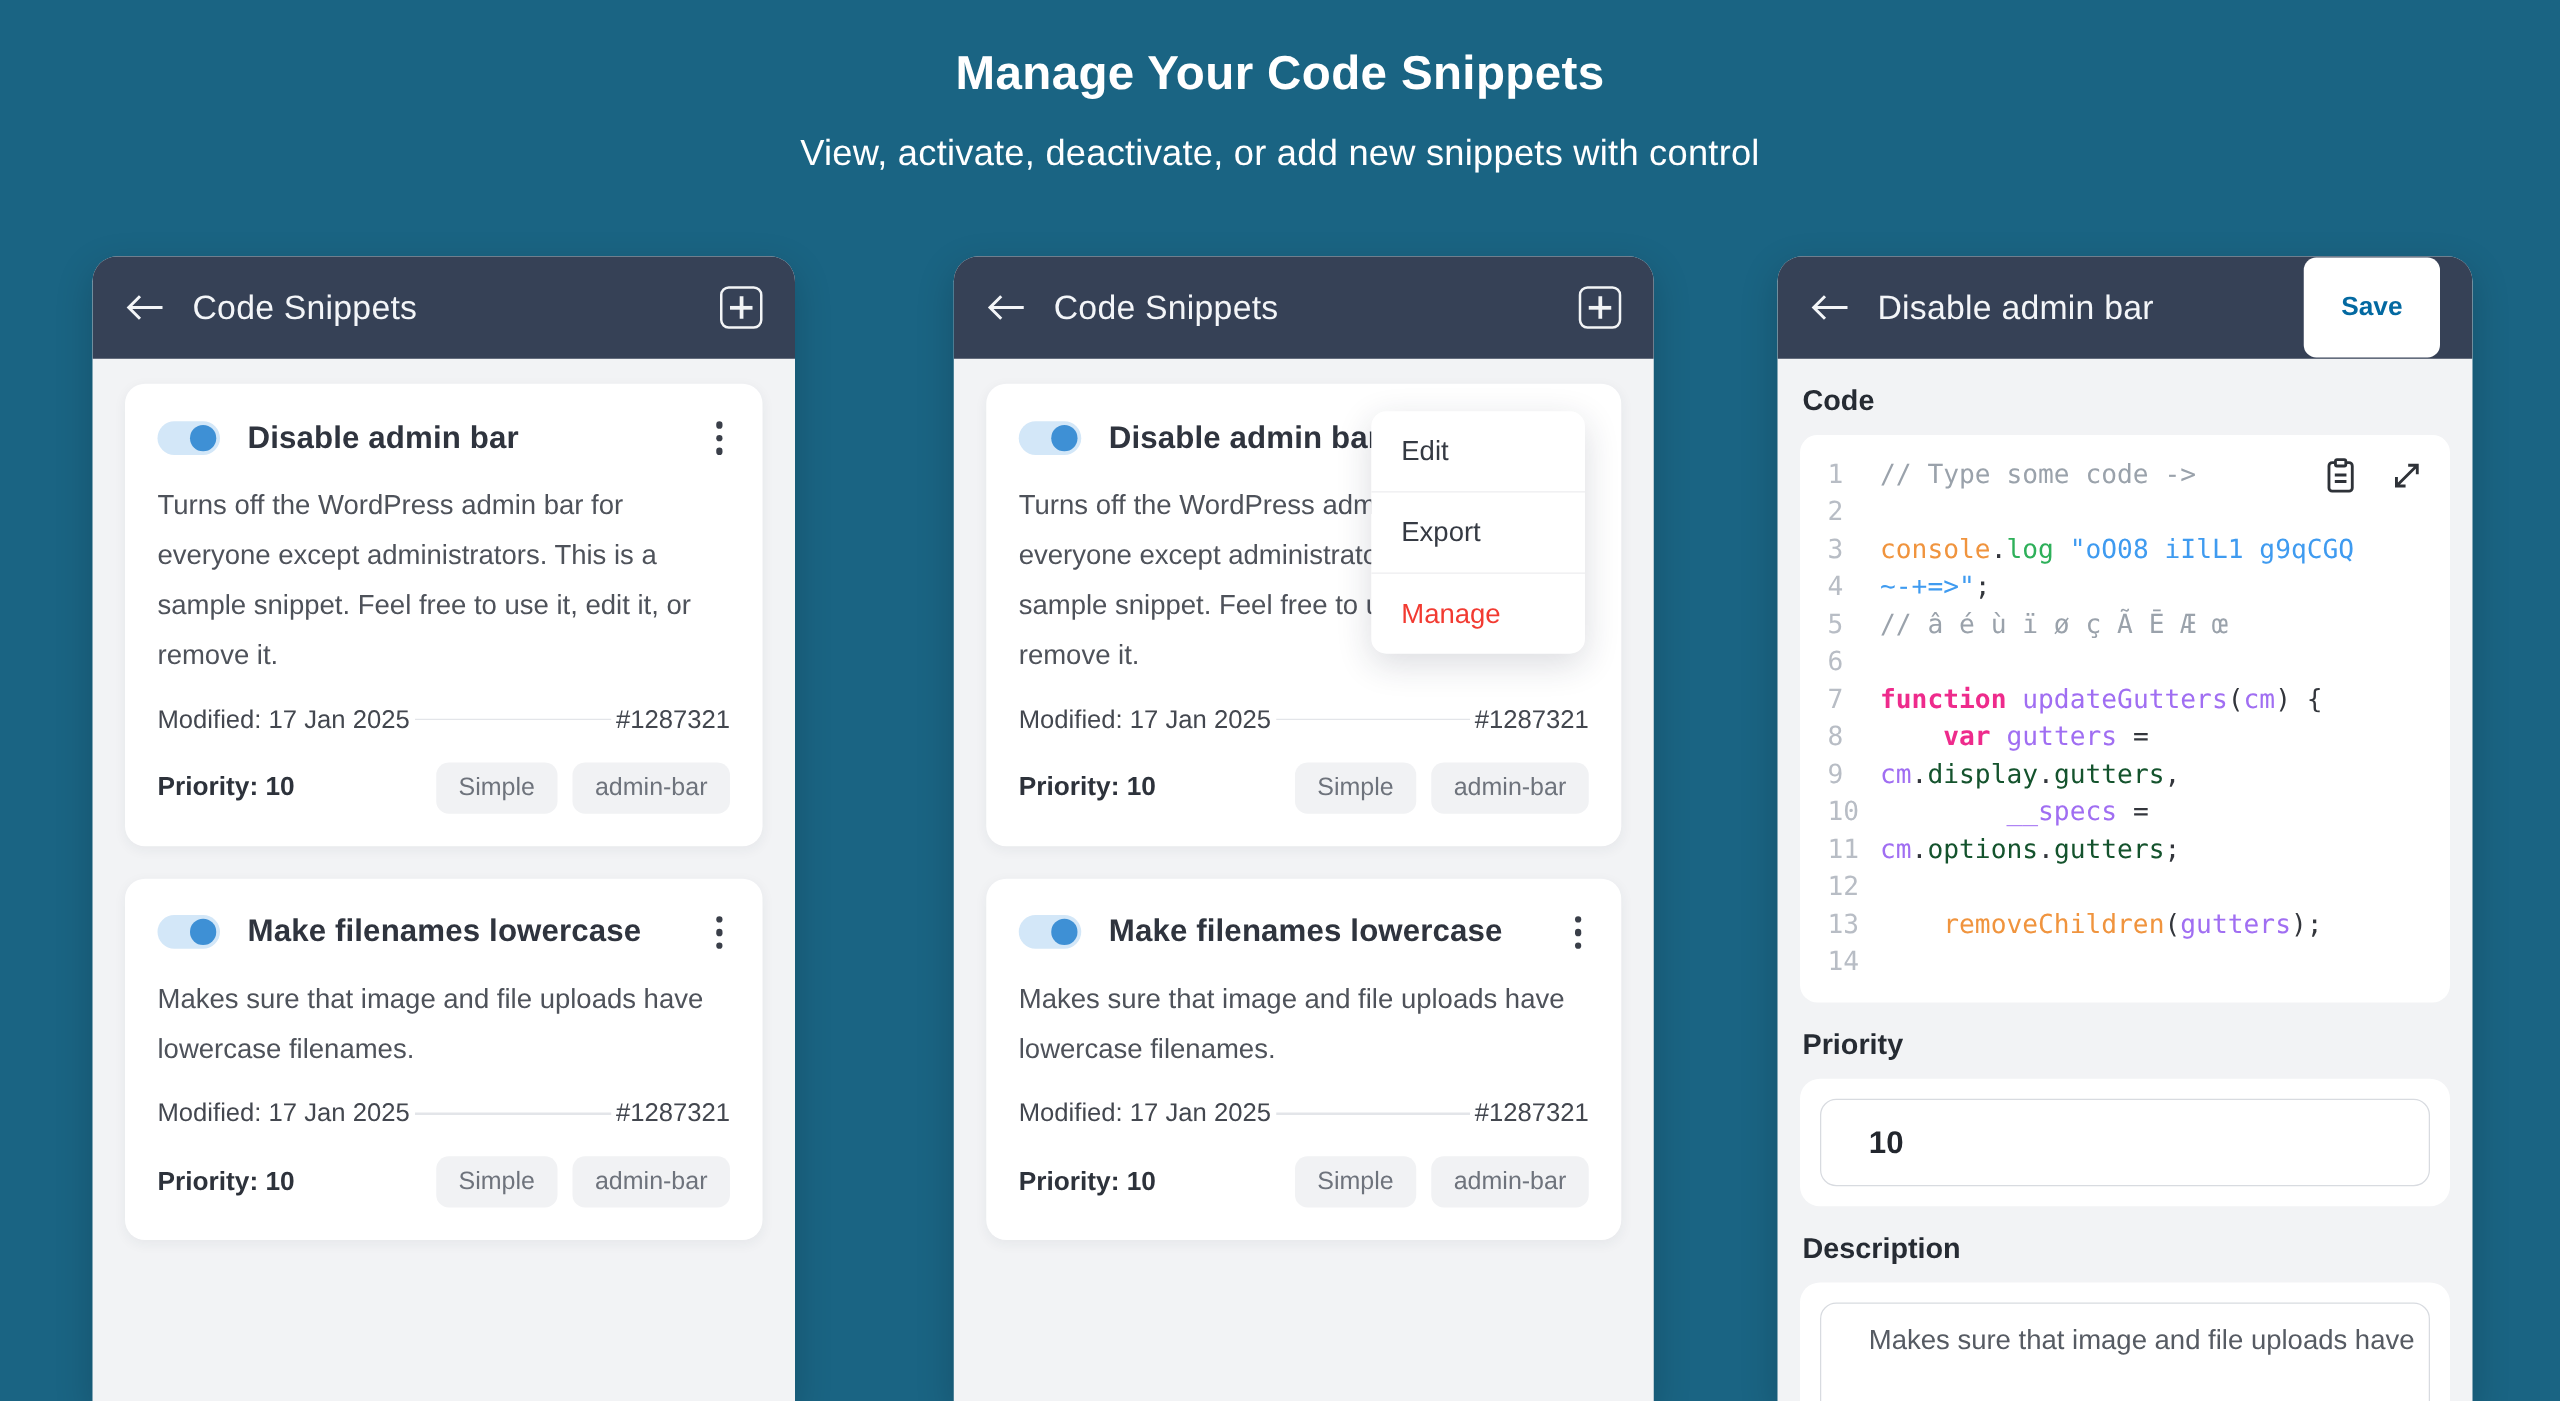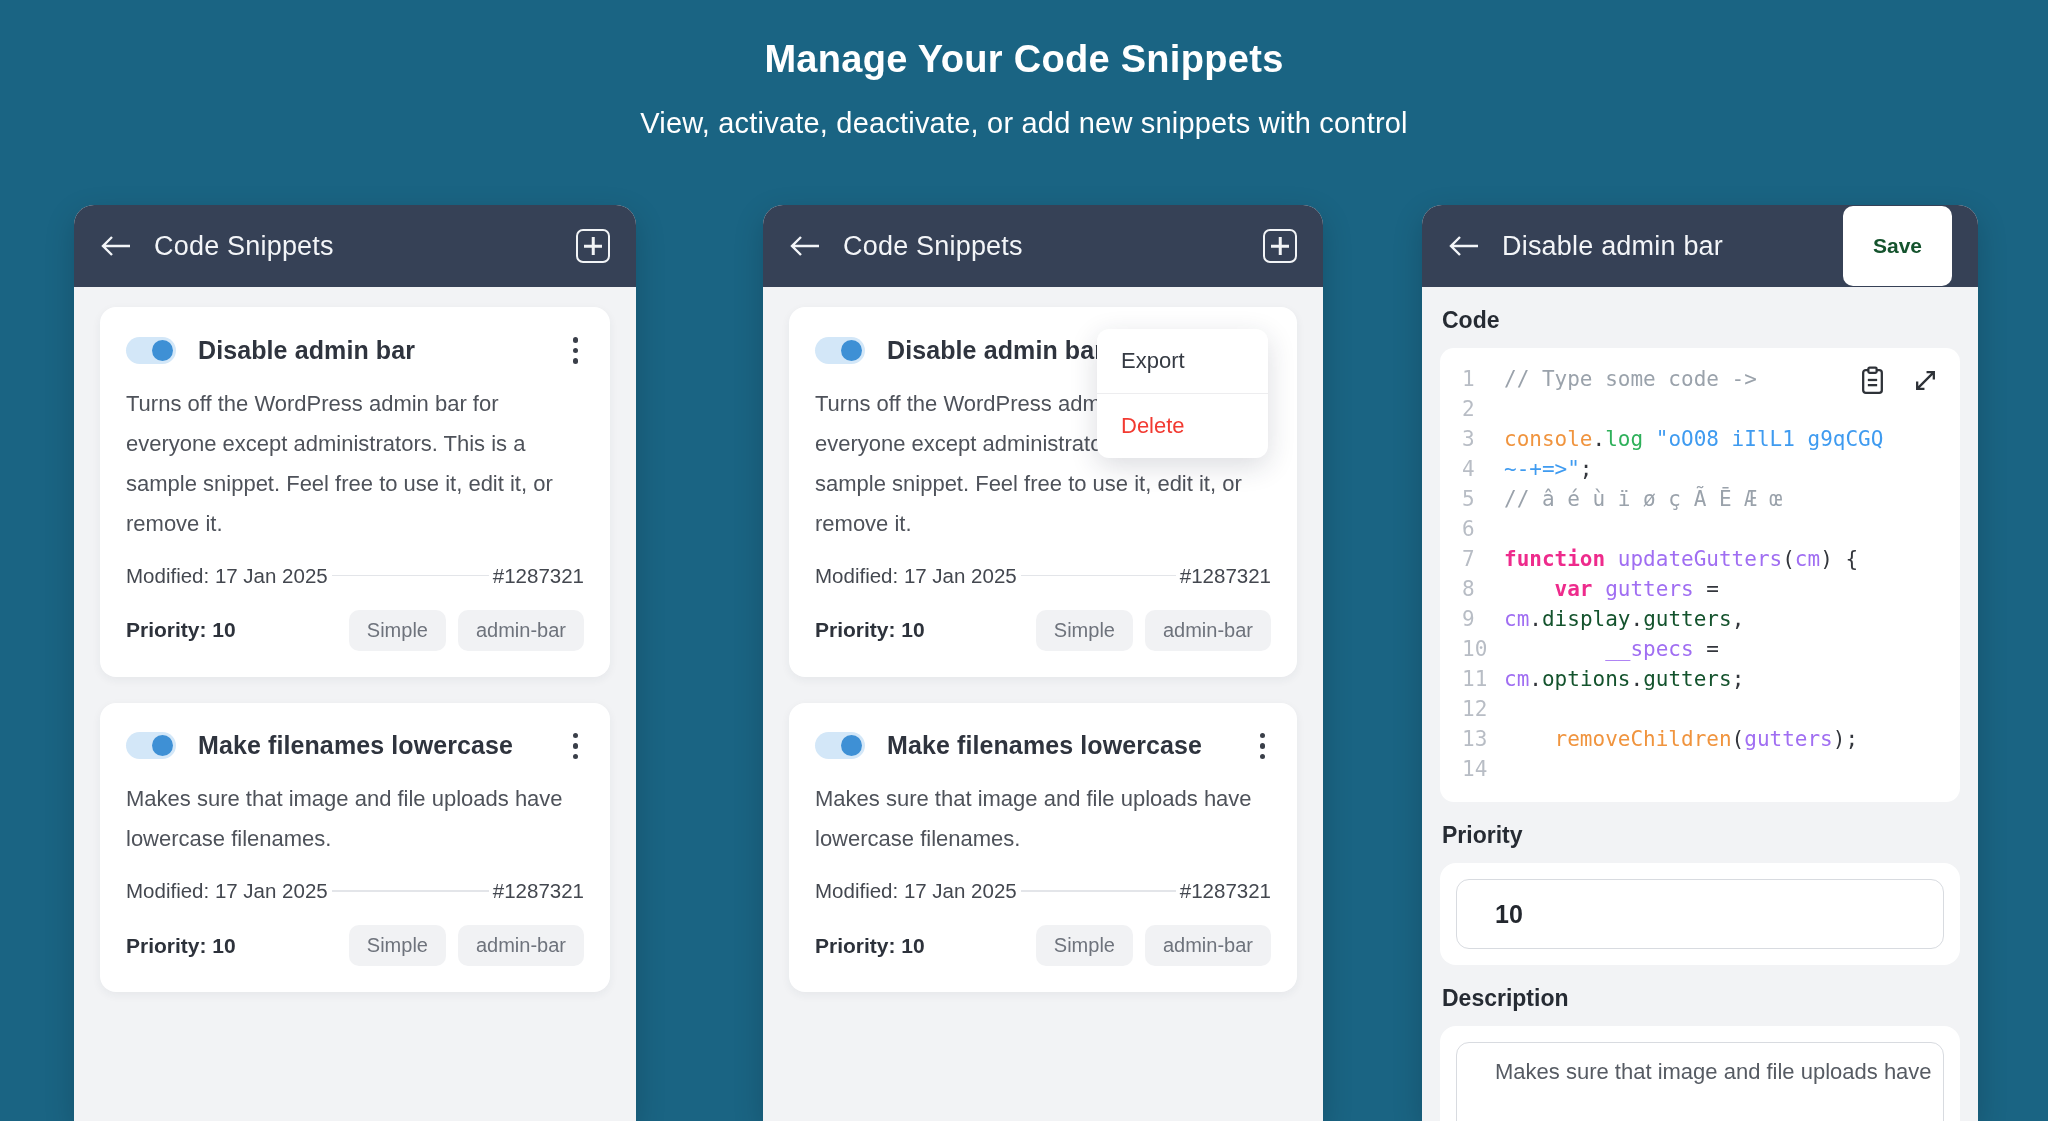--- a/index.html
+++ b/index.html
@@ -37,21 +37,21 @@
   .plus-btn {
     width:34px; height:34px; border:2.5px solid #F2F4F6; border-radius:7px;
     position:relative; cursor:pointer;
   }
   .plus-btn::before, .plus-btn::after {
     content:""; position:absolute; background:#F2F4F6;
   }
   .plus-btn::before { left:50%; top:6px; bottom:6px; width:2.5px; transform:translateX(-50%); }
   .plus-btn::after  { top:50%; left:6px; right:6px; height:2.5px; transform:translateY(-50%); }
   .save-btn {
-    background:#ffffff; color:#14532d; font-weight:700; font-size:21px;
+    background:#ffffff; color:#0369a1; font-weight:700; font-size:21px;
     padding:28px 30px; border-radius:10px; border:none; cursor:pointer;
     font-family:"Liberation Sans", sans-serif;
   }
 
   
   .card {
     background:#fff; border-radius:16px; margin:0 26px; padding:26px;
     box-shadow:0 3px 10px rgba(40,50,70,.06);
   }
   .card.first { margin-top:20px; }
@@ -242,22 +242,23 @@
       <div class="prio-row">
         <span class="prio">Priority: 10</span>
         <span class="tags">
           <span class="tag">Simple</span>
           <span class="tag">admin-bar</span>
         </span>
       </div>
     </div>
 
     <div class="ctx-menu">
+      <div class="ctx-item">Edit</div>
       <div class="ctx-item">Export</div>
-      <div class="ctx-item danger">Delete</div>
+      <div class="ctx-item danger">Manage</div>
     </div>
   </div>
 
   <div class="phone" id="panel-detail">
     <div class="appbar">
       <svg class="back-ic" viewBox="0 0 32 26">
         <path d="M30 13 H3 M12 4 L3 13 L12 22" fill="none" stroke="#F3F5F8" stroke-width="2.4"></path>
       </svg>
       <div class="appbar-title">Disable admin bar</div>
       <div class="spacer"></div>

